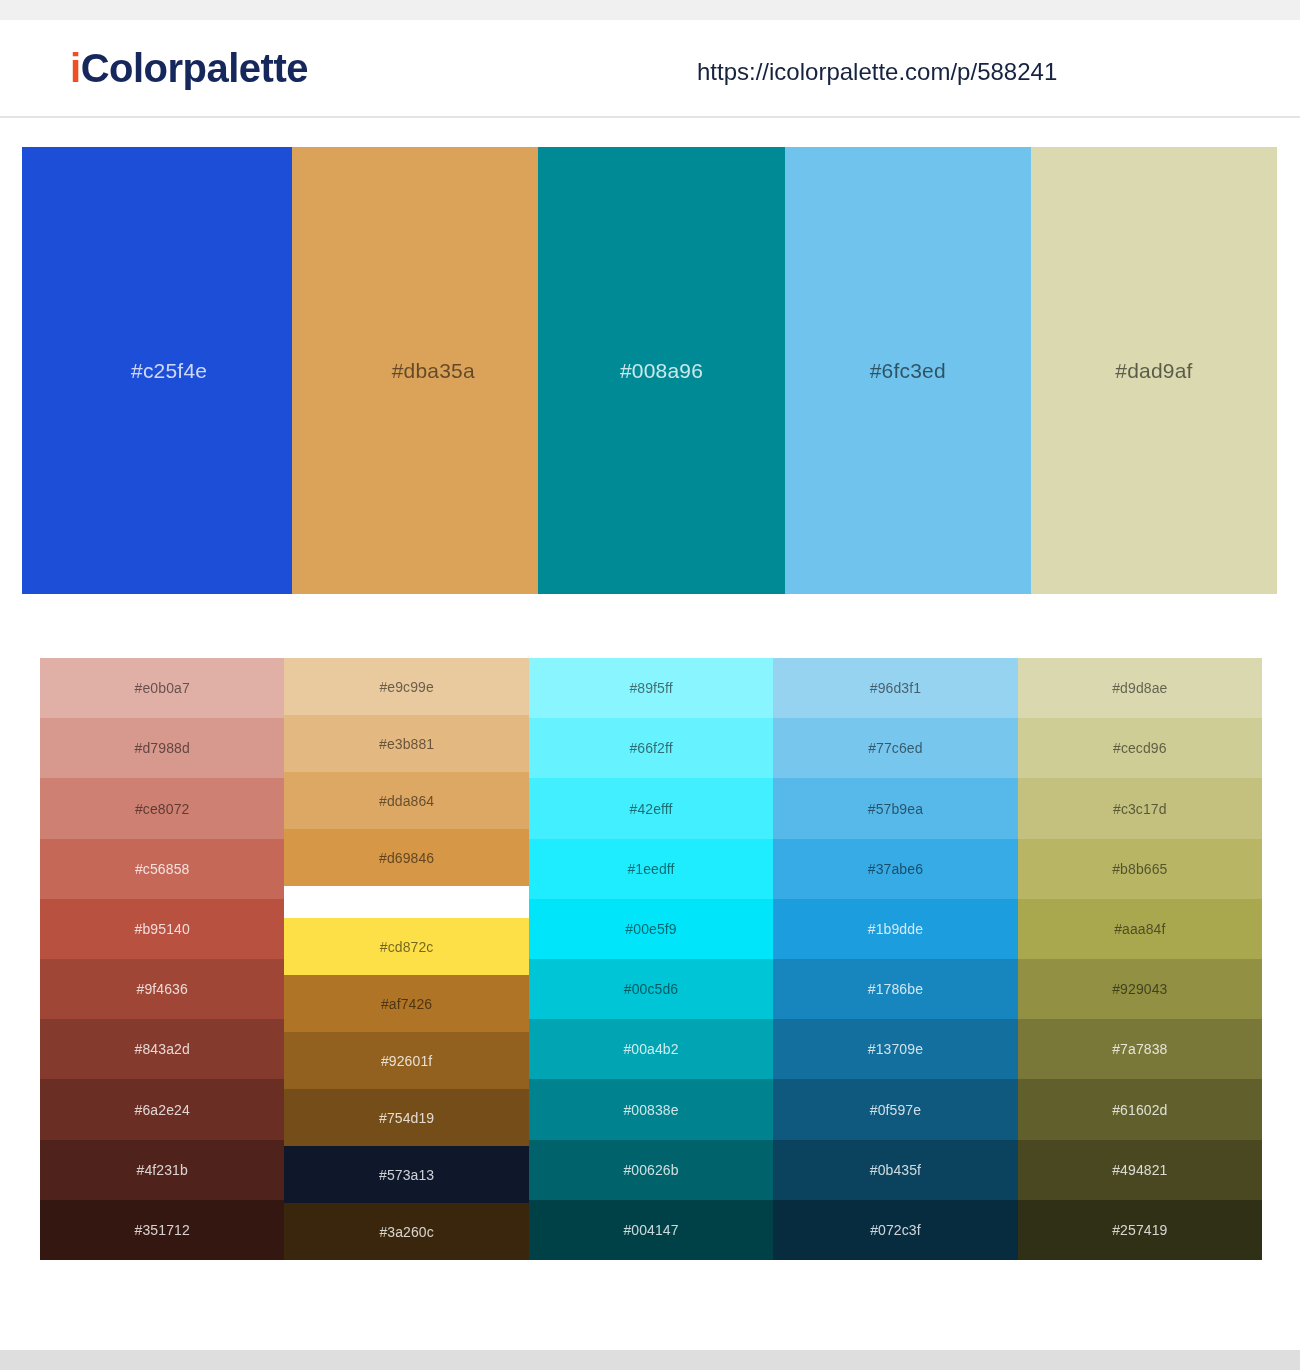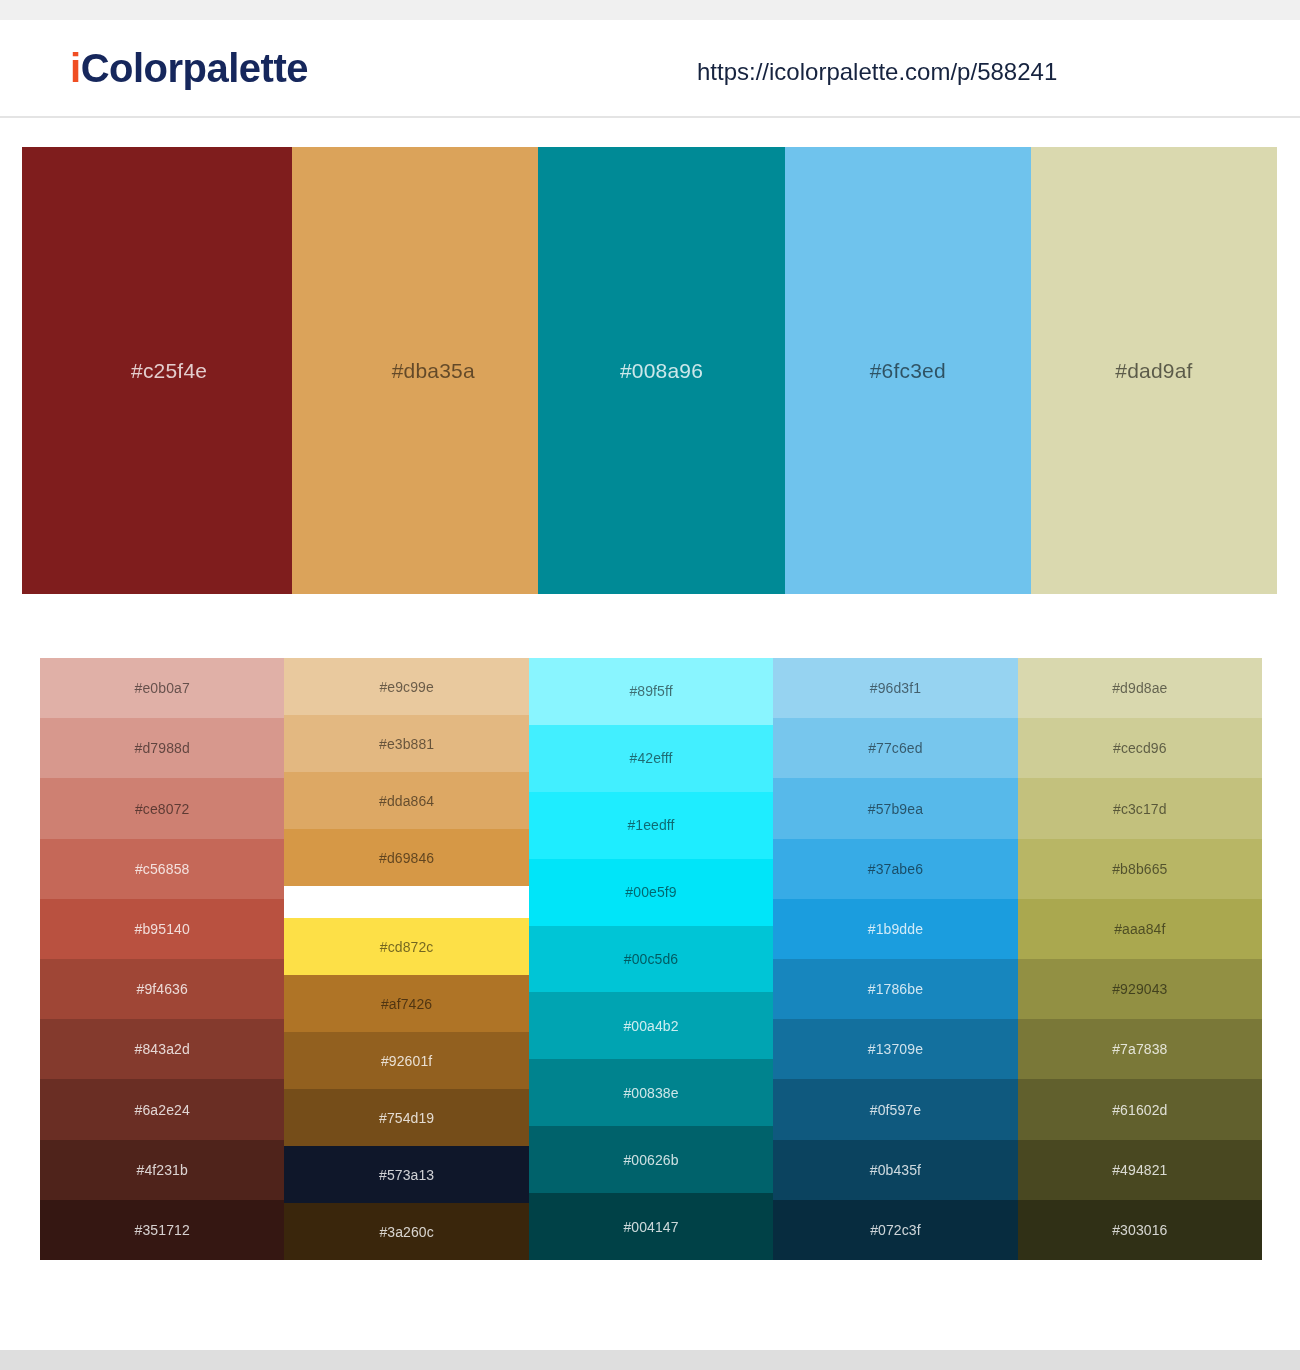--- a/index.html
+++ b/index.html
@@ -131,21 +131,21 @@
   <div class="top-strip"></div>
 
   <div class="header">
     <div class="brand">
       <span class="brand-i">i</span><span class="brand-rest">Colorpalette</span>
     </div>
     <div class="page-url">https://icolorpalette.com/p/588241</div>
   </div>
 
   <div class="palette-strip">
-      <div class="palette-cell" style="background: #7f1d1d; padding-left: 24px;">
+      <div class="palette-cell" style="background: #1d4ed8; padding-left: 24px;">
         <span class="swatch-label" style="color: rgba(255, 255, 255, 0.78);">#c25f4e</span>
       </div>
       <div class="palette-cell" style="background: rgb(219, 163, 90);">
         <span class="swatch-label" style="color: rgba(0, 0, 0, 0.55); margin-left: 36px;">#dba35a</span>
       </div>
       <div class="palette-cell" style="background: rgb(0, 138, 150);">
         <span class="swatch-label" style="color: rgba(255, 255, 255, 0.8);">#008a96</span>
       </div>
       <div class="palette-cell" style="background: rgb(111, 195, 237);">
         <span class="swatch-label" style="color: rgba(0, 0, 0, 0.58);">#6fc3ed</span>
@@ -175,20 +175,21 @@
         <div class="shade-cell" style="background: rgb(214, 152, 70); color: rgba(0, 0, 0, 0.55);">#d69846</div>
         <div class="shade-cell" style="background: #fde047; color: rgba(0, 0, 0, 0.55); margin-top: 32px;">#cd872c</div>
         <div class="shade-cell" style="background: rgb(175, 116, 38); color: rgba(0, 0, 0, 0.55);">#af7426</div>
         <div class="shade-cell" style="background: rgb(146, 96, 31); color: rgba(255, 255, 255, 0.8);">#92601f</div>
         <div class="shade-cell" style="background: rgb(117, 77, 25); color: rgba(255, 255, 255, 0.8);">#754d19</div>
         <div class="shade-cell" style="background: #0f172a; color: rgba(255, 255, 255, 0.8);">#573a13</div>
         <div class="shade-cell" style="background: rgb(58, 38, 12); color: rgba(255, 255, 255, 0.8);">#3a260c</div>
       </div>
       <div class="shade-col">
         <div class="shade-cell" style="background: rgb(137, 245, 255); color: rgba(0, 0, 0, 0.55);">#89f5ff</div>
+        <div class="shade-cell" style="background: rgb(102, 242, 255); color: rgba(0, 0, 0, 0.55);">#66f2ff</div>
         <div class="shade-cell" style="background: rgb(66, 239, 255); color: rgba(0, 0, 0, 0.55);">#42efff</div>
         <div class="shade-cell" style="background: rgb(30, 237, 255); color: rgba(0, 0, 0, 0.55);">#1eedff</div>
         <div class="shade-cell" style="background: rgb(0, 229, 249); color: rgba(0, 0, 0, 0.55);">#00e5f9</div>
         <div class="shade-cell" style="background: rgb(0, 197, 214); color: rgba(0, 0, 0, 0.55);">#00c5d6</div>
         <div class="shade-cell" style="background: rgb(0, 164, 178); color: rgba(255, 255, 255, 0.8);">#00a4b2</div>
         <div class="shade-cell" style="background: rgb(0, 131, 142); color: rgba(255, 255, 255, 0.8);">#00838e</div>
         <div class="shade-cell" style="background: rgb(0, 98, 107); color: rgba(255, 255, 255, 0.8);">#00626b</div>
         <div class="shade-cell" style="background: rgb(0, 65, 71); color: rgba(255, 255, 255, 0.8);">#004147</div>
       </div>
       <div class="shade-col">
@@ -206,19 +207,19 @@
       <div class="shade-col">
         <div class="shade-cell" style="background: rgb(217, 216, 174); color: rgba(0, 0, 0, 0.55);">#d9d8ae</div>
         <div class="shade-cell" style="background: rgb(206, 205, 150); color: rgba(0, 0, 0, 0.55);">#cecd96</div>
         <div class="shade-cell" style="background: rgb(195, 193, 125); color: rgba(0, 0, 0, 0.55);">#c3c17d</div>
         <div class="shade-cell" style="background: rgb(184, 182, 101); color: rgba(0, 0, 0, 0.55);">#b8b665</div>
         <div class="shade-cell" style="background: rgb(170, 168, 79); color: rgba(0, 0, 0, 0.55);">#aaa84f</div>
         <div class="shade-cell" style="background: rgb(146, 144, 67); color: rgba(0, 0, 0, 0.55);">#929043</div>
         <div class="shade-cell" style="background: rgb(122, 120, 56); color: rgba(255, 255, 255, 0.8);">#7a7838</div>
         <div class="shade-cell" style="background: rgb(97, 96, 45); color: rgba(255, 255, 255, 0.8);">#61602d</div>
         <div class="shade-cell" style="background: rgb(73, 72, 33); color: rgba(255, 255, 255, 0.8);">#494821</div>
-        <div class="shade-cell" style="background: rgb(48, 48, 22); color: rgba(255, 255, 255, 0.8);">#303016</div>
+        <div class="shade-cell" style="background: rgb(48, 48, 22); color: rgba(255, 255, 255, 0.8);">#257419</div>
       </div>
     </div>
 
   <div class="footer-strip"></div>
 
 </div>
 
 </body></html>

